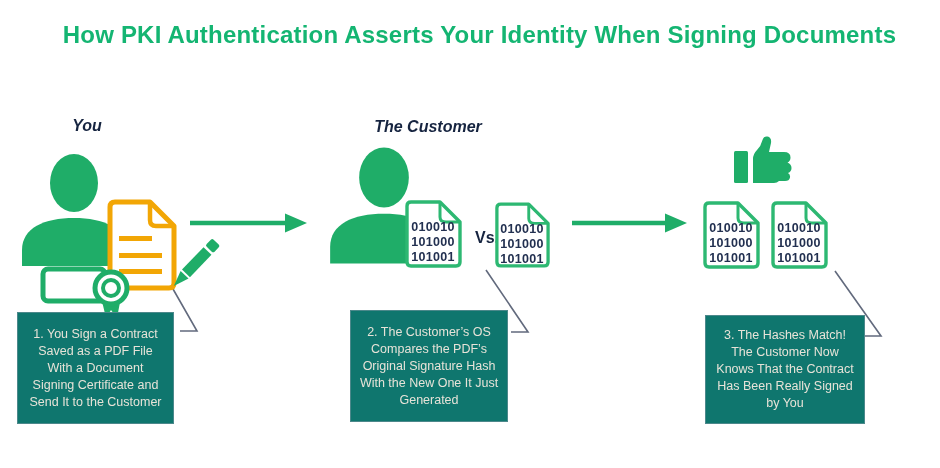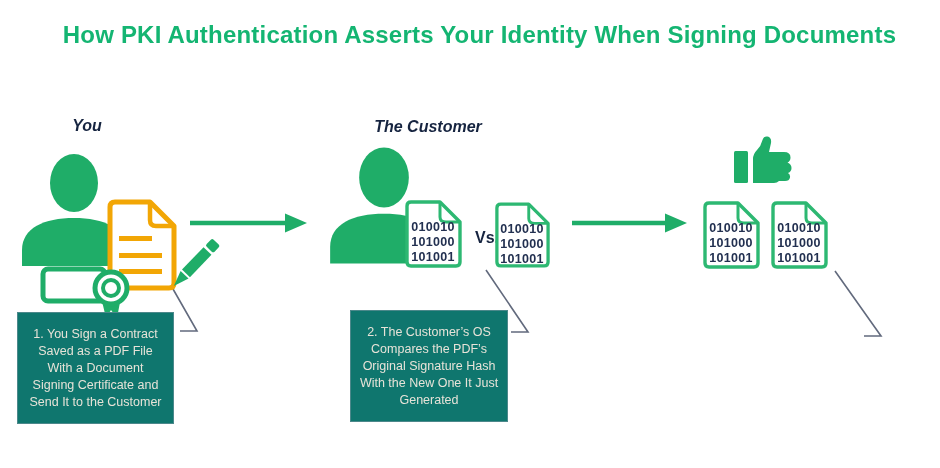--- a/index.html
+++ b/index.html
@@ -131,14 +131,17 @@
   </div>
 
   <div class="hash-doc" style="left:770px;top:201px;width:58px;height:68px;">
     <svg width="58" height="68" viewBox="0 0 58 68">
       <path d="M7,2 H36 L56,22 V62 Q56,66 52,66 H7 Q3,66 3,62 V6 Q3,2 7,2 Z" fill="#ffffff" stroke="#2db872" stroke-width="3.4" stroke-linejoin="round"></path>
       <path d="M36,2 V17 Q36,22 42,22 H56" fill="none" stroke="#2db872" stroke-width="3" stroke-linejoin="round"></path>
     </svg>
     <div class="hash-lines">010010<br>101000<br>101001</div>
   </div>
 
+  <div class="abs panel" style="left:705px;top:315px;width:158px;height:107px;">
+    <div>3. The Hashes Match!<br>The Customer Now<br>Knows That the Contract<br>Has Been Really Signed<br>by You</div>
+  </div>
 
 </div>
 
 </body></html>

